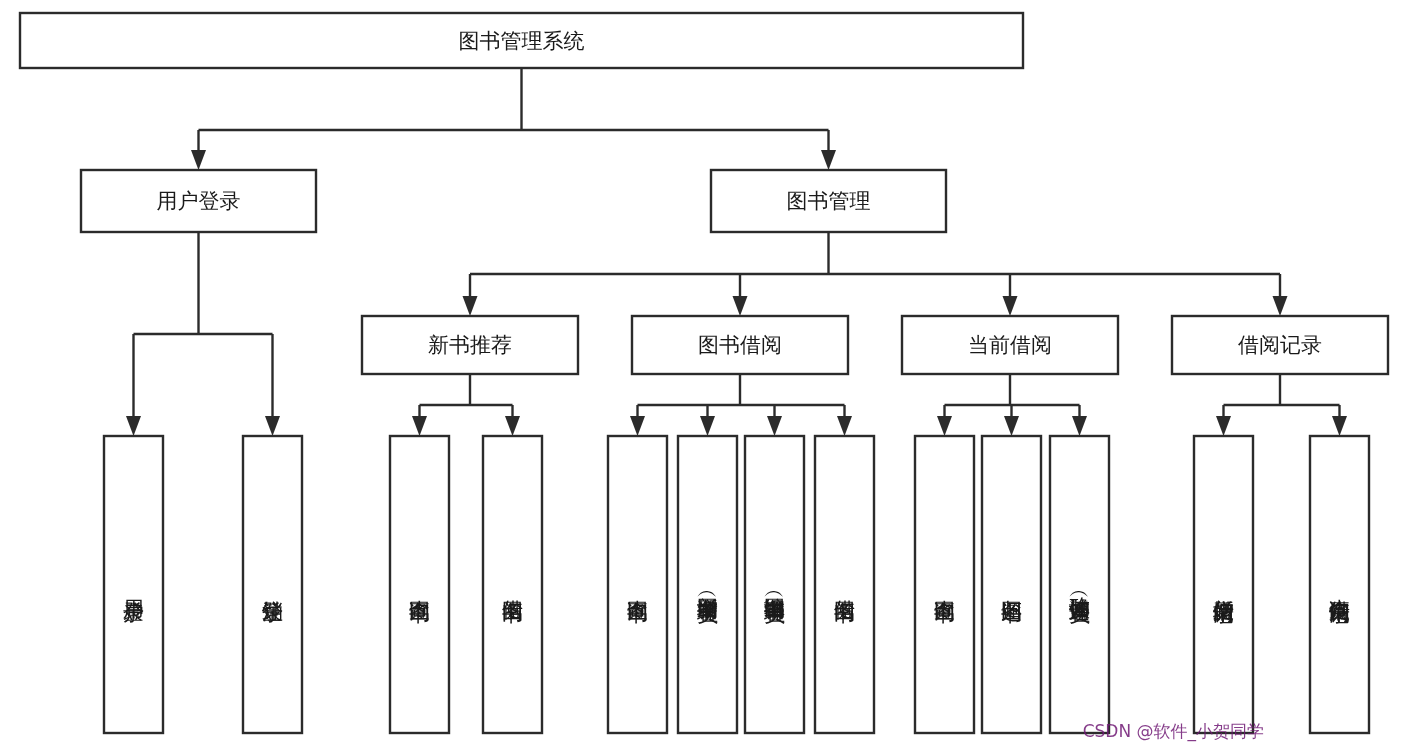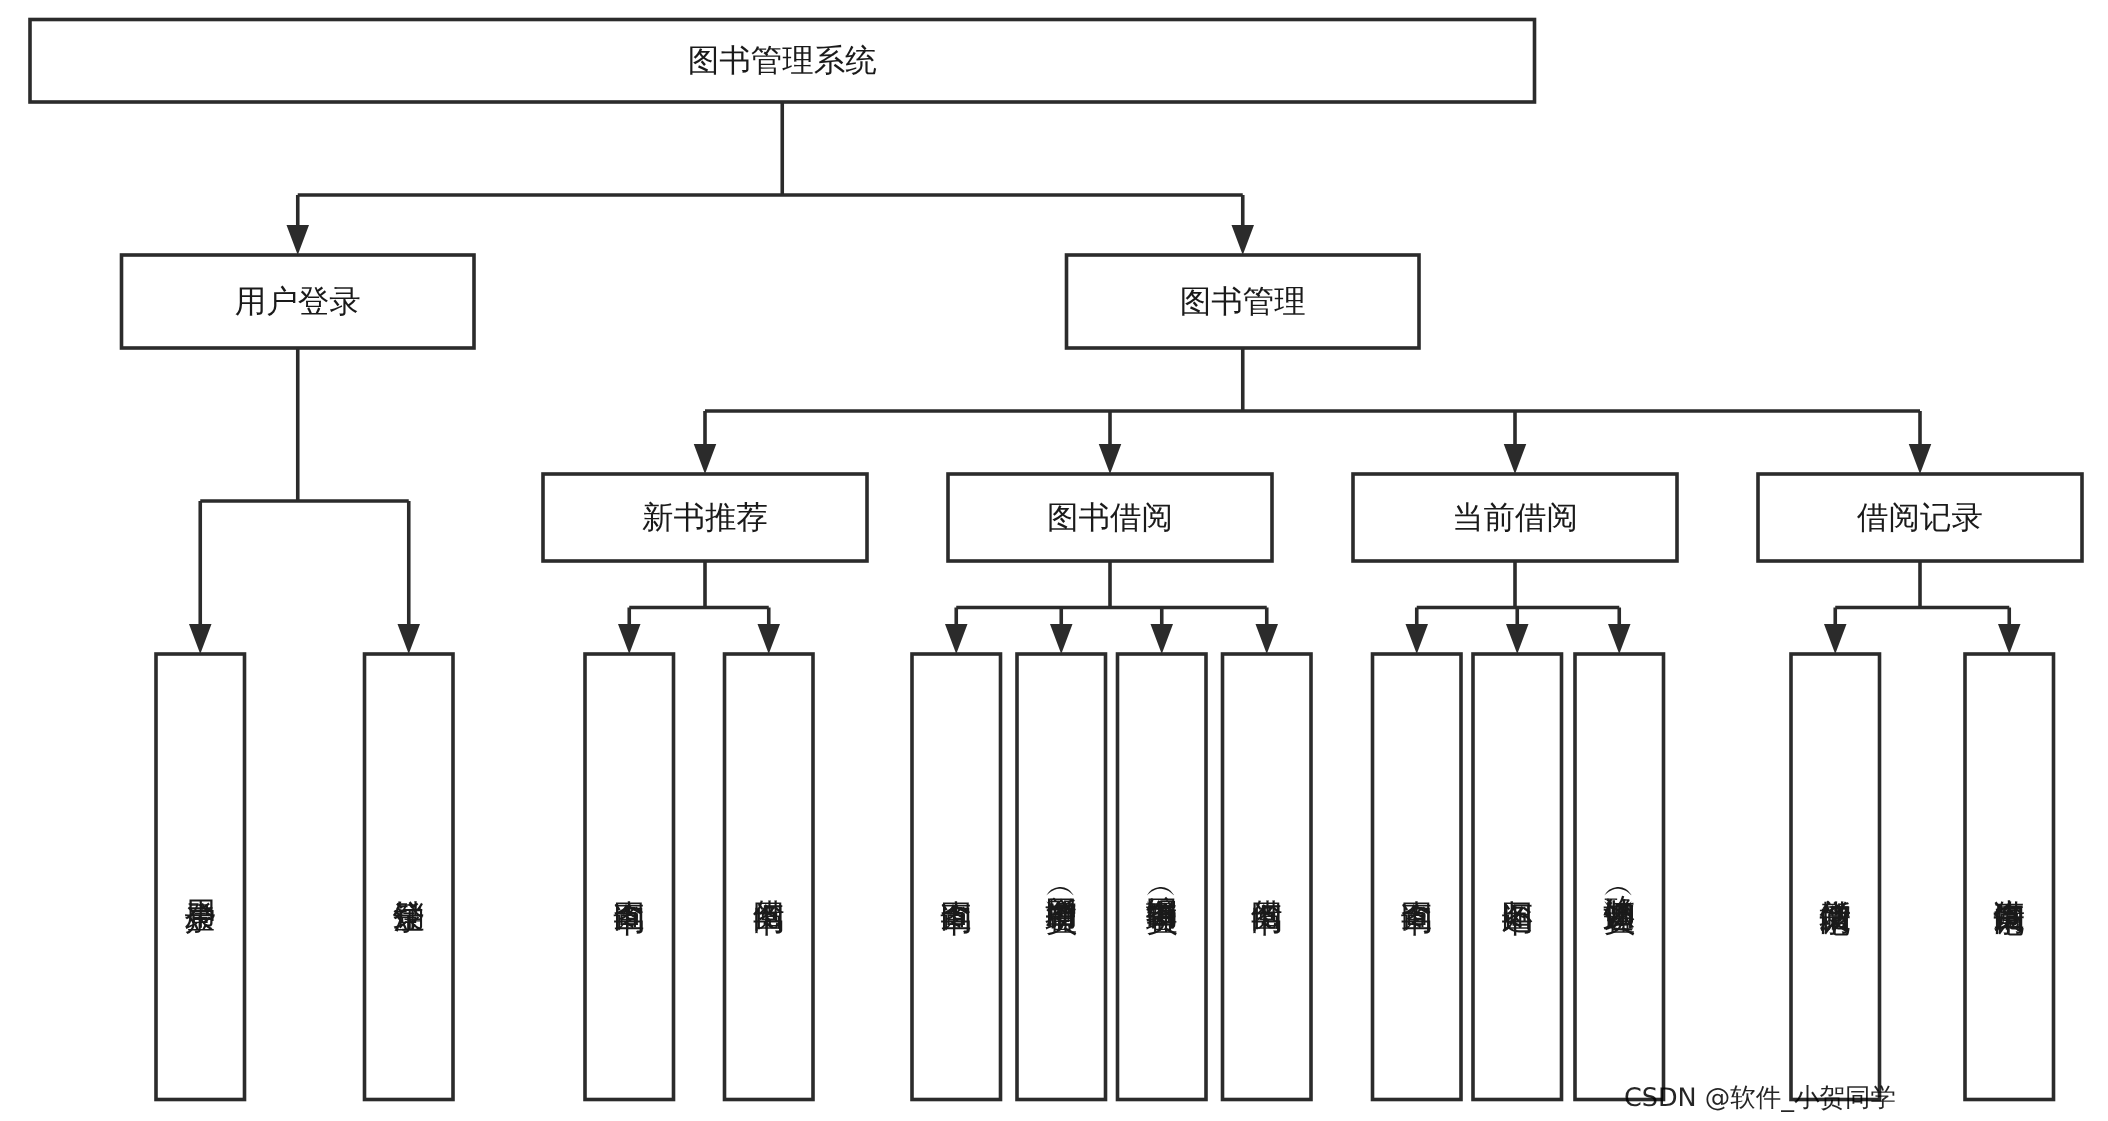--- a/index.html
+++ b/index.html
@@ -62,21 +62,21 @@
     letter-spacing: 1px;
     white-space: nowrap;
     pointer-events: none;
   }
   #watermark {
     position: absolute;
     right: 6px;
     bottom: 4px;
     font-family: "DejaVu Sans", "Liberation Sans", sans-serif;
     font-size: 17px;
-    color: #000000;
+    color: #701a75;
     opacity: 0.85;
     white-space: nowrap;
   }
 </style>
 </head>
 <body>
 
 <div id="diagram-root">
   <svg class="diagram-canvas" viewBox="0 0 1405 747">
     <g id="edges-layer">

